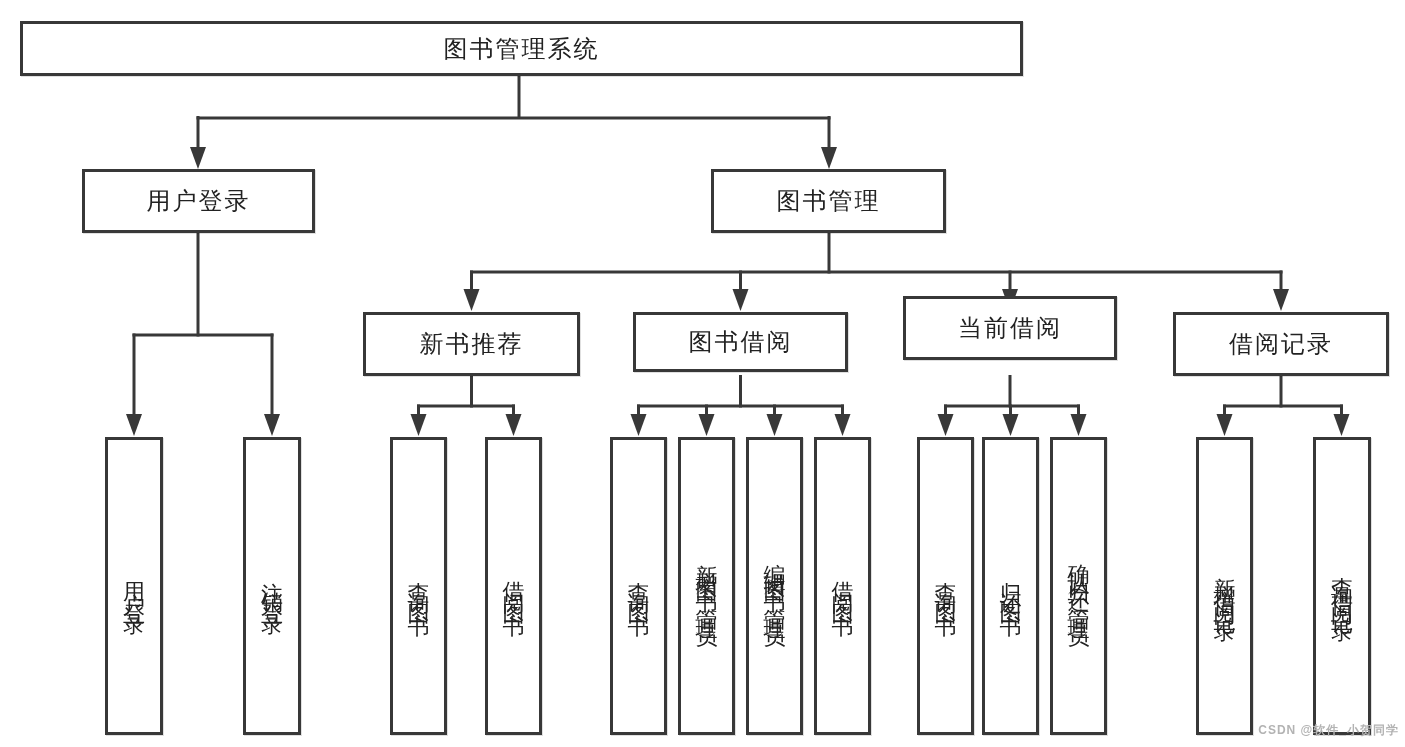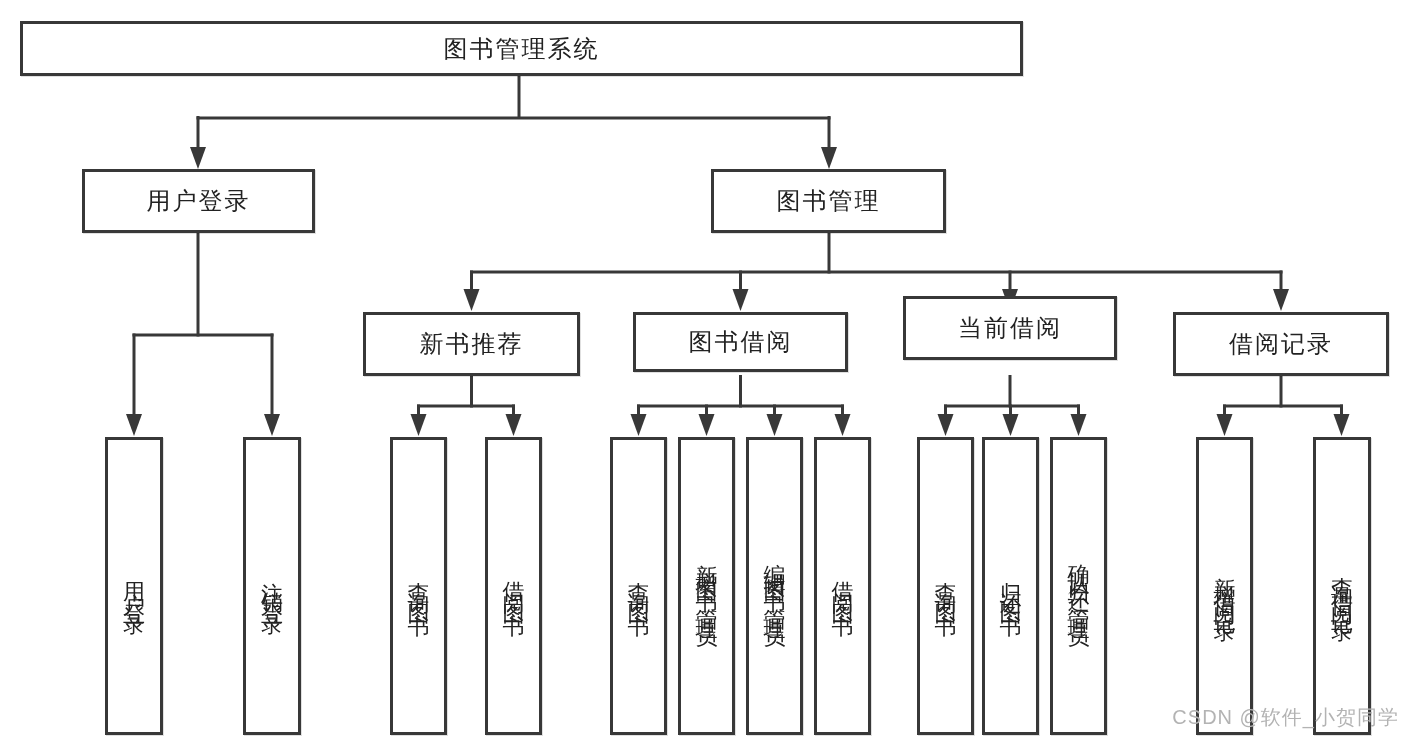--- a/index.html
+++ b/index.html
@@ -54,25 +54,26 @@
     letter-spacing:11px;
     color:var(--text);
     line-height:1;
     white-space:nowrap;
   }
   .vtext.long{letter-spacing:9px;}
   .vtext.len6{letter-spacing:9px;}
   .watermark{
     position:absolute;
     right:6px;
-    bottom:16px;
-    font-size:20px;
+    bottom:8px;
+    font-size:12px;
     color:var(--wm);
     letter-spacing:1px;
     white-space:nowrap;
+    font-weight:bold;
   }
 </style>
 </head>
 <body>
 
 <div class="canvas">
 
   <svg class="connectors" viewBox="0 0 1405 747" xmlns="http://www.w3.org/2000/svg">
     <g stroke="#383838" stroke-width="3" fill="none">
 

